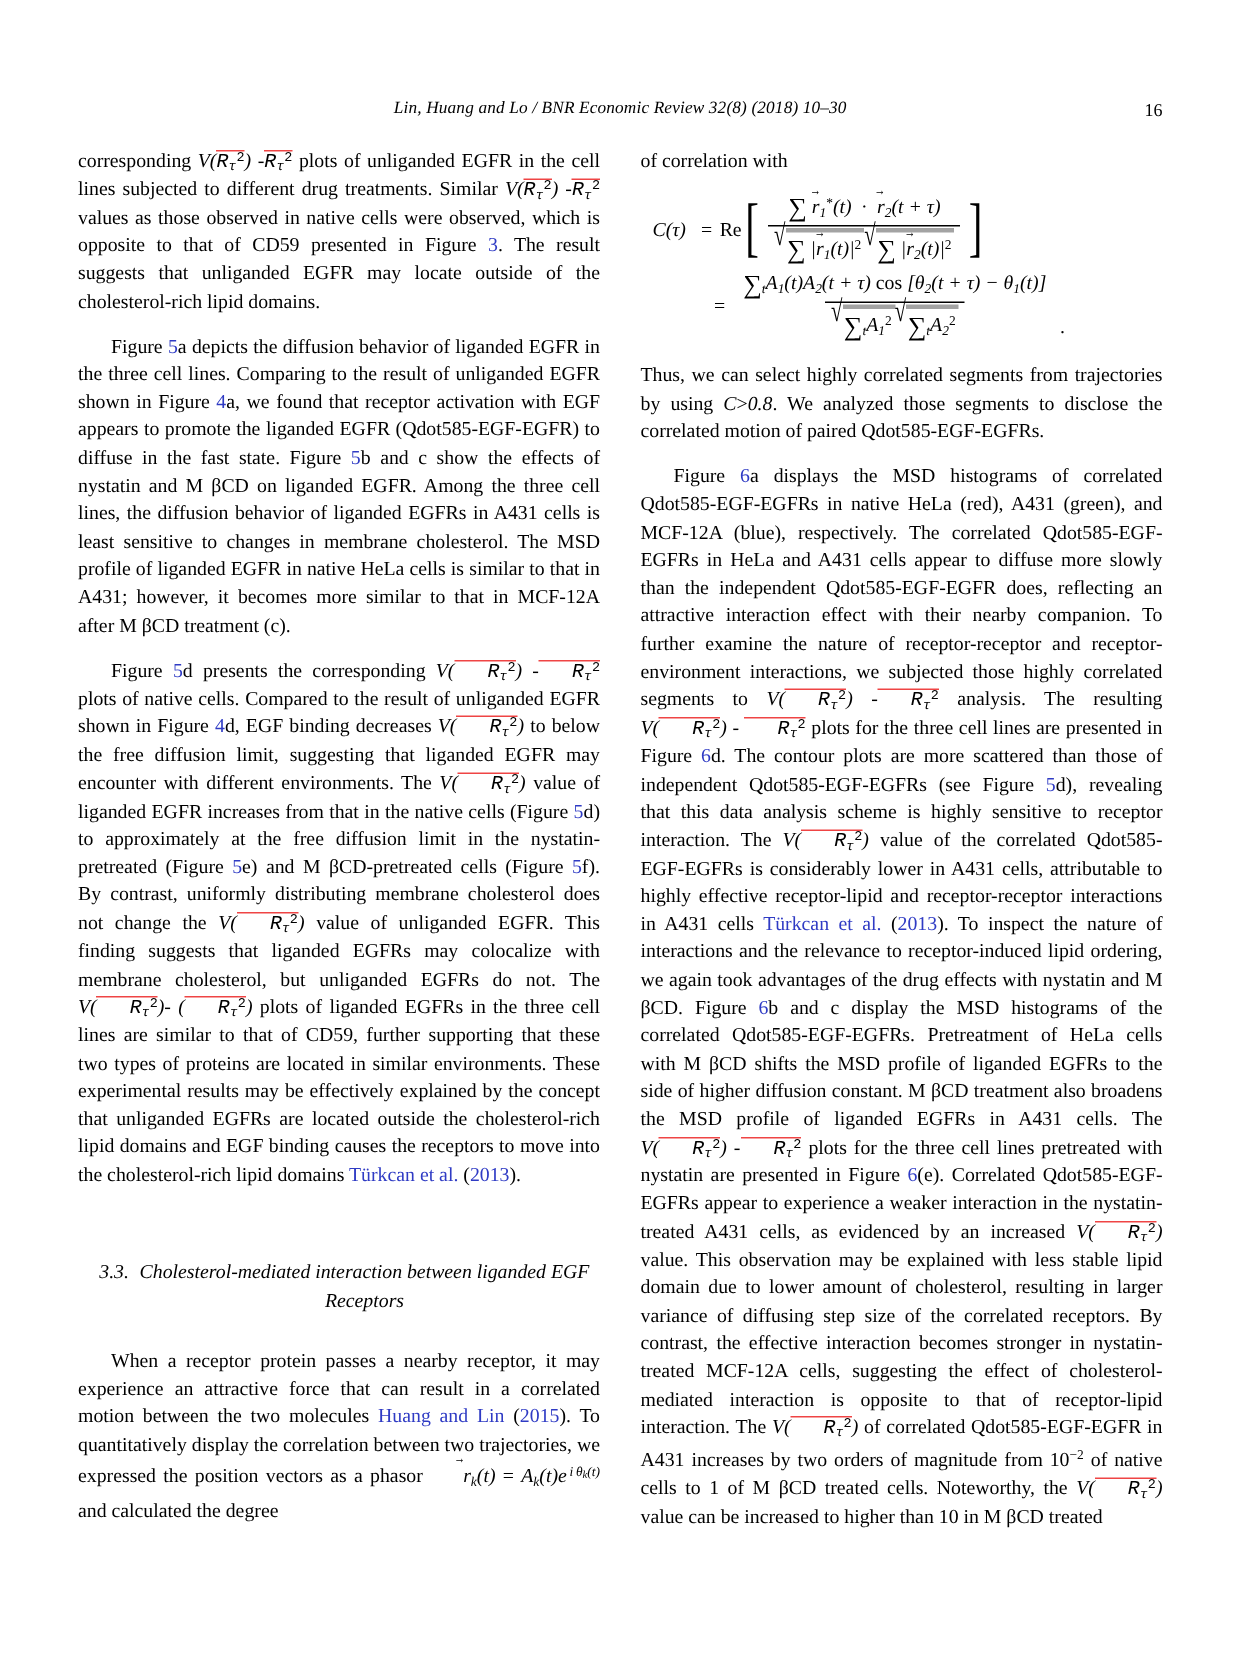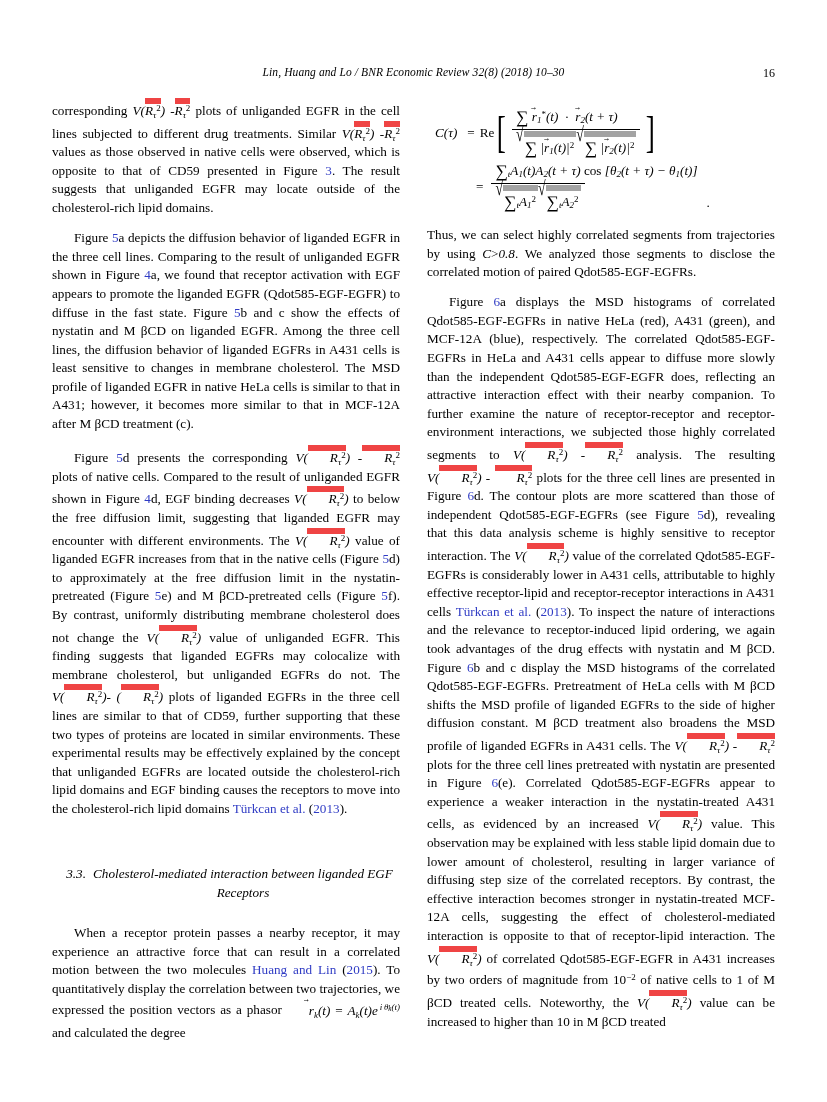--- a/index.html
+++ b/index.html
@@ -95,24 +95,25 @@
     font-size: 0.68em;
     vertical-align: -0.28em;
     font-style: italic;
   }
   .sup {
     font-size: 0.68em;
     vertical-align: 0.45em;
     font-style: normal;
   }
   .ovl {
-    border-top: 6px solid #ef4444;
+    border-top: 1px solid #ef4444;
     padding-top: 0px;
     display: inline-block;
     line-height: 1.05;
+    font-family: Liberation Mono, monospace;
   }
   .nowrap { white-space: nowrap; }
 
   
   .eqblock {
     margin: 9px 0 13px 0;
     font-size: 13.2px;
     color: #000;
   }
   .eqrow {
@@ -132,40 +133,40 @@
     line-height: 0.7;
     font-family: "Liberation Serif", serif;
     font-weight: 300;
     transform: scaleX(0.62);
     display: inline-block;
   }
 
   .frac {
     display: inline-flex;
     flex-direction: column;
-    align-items: flex-start;
+    align-items: center;
     vertical-align: middle;
     padding: 0 3px;
   }
   .frac > .num { padding: 0 4px 1px 4px; white-space: nowrap; }
   .frac > .den { padding: 1px 4px 0 4px; white-space: nowrap; border-top: 1px solid #000; }
 
   .sqrt {
     display: inline-flex;
     align-items: stretch;
     white-space: nowrap;
   }
   .sqrt > .radical {
     font-size: 1.05em;
     padding-right: 0px;
     transform: scaleY(1.45) translateY(-0.5px);
     display: inline-block;
   }
   .sqrt > .radicand {
-    border-top: 6px solid #a3a3a3;
+    border-top: 3px solid #a3a3a3;
     padding: 1px 2px 0 1px;
   }
 
   .bigsum { font-size: 1.32em; font-style: normal; vertical-align: -0.12em; }
   .vec {
     position: relative;
     display: inline-block;
     font-style: italic;
   }
   .vec::after {
@@ -204,20 +205,21 @@
     <h3 class="section"><span class="secnum">3.3.</span><span>Cholesterol-mediated interaction between liganded EGF Receptors</span></h3>
 
     <div class="section-gap-after"></div>
 
     <p class="para indent"><span>When a receptor protein passes a nearby receptor, it may experience an attractive force that can result in a correlated motion between the two molecules </span><a class="cite" href="#">Huang and Lin</a><span> (</span><a class="cite" href="#">2015</a><span>). To quantitatively display the correlation between two trajectories, we expressed the position vectors as a phasor </span><span class="nowrap m"><span class="vec">r</span><span class="sub">k</span>(t)&nbsp;<span class="mr">=</span>&nbsp;A<span class="sub">k</span>(t)e<span class="sup" style="font-style:italic;"> i θ<span style="font-size:0.8em;vertical-align:-0.2em;">k</span>(t)</span></span><span> and calculated the degree</span></p>
 
   </div>
 
   <div class="col col-right">
 
+    <p class="para noindent">of correlation with</p>
 
     <div class="eqblock">
 
       <div class="eqrow eqrow1">
         <span class="lhs">C(τ)</span>
         <span class="opeq">=</span>
         <span class="rm">Re</span>
         <span class="brk">[</span>
         <span class="frac">
           <span class="num m">

